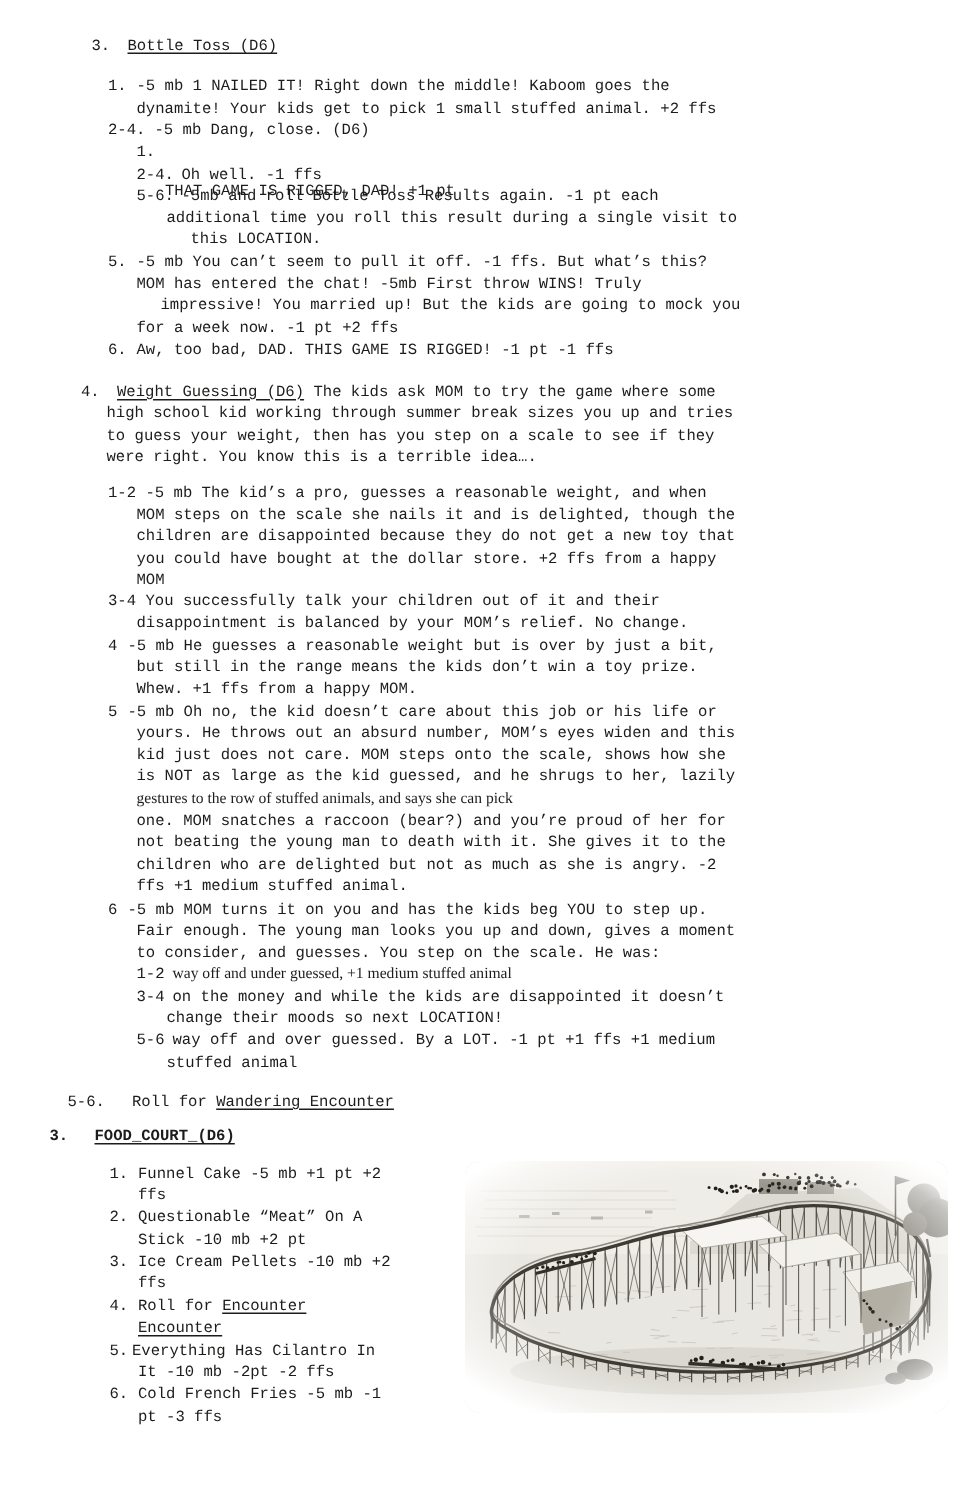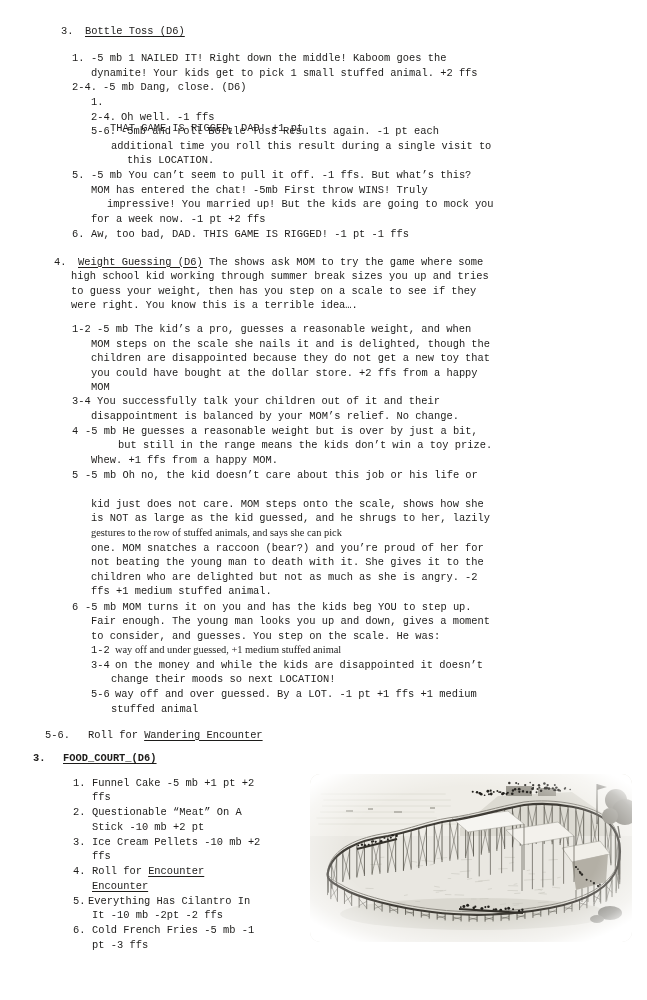--- a/index.html
+++ b/index.html
@@ -456,39 +456,40 @@
     <div class="ln" style="left: 111px; top: 138.6px;"><span>additional time you roll this result during a single visit to</span></div>
     <div class="ln" style="left: 111px; top: 153.2px; margin-left: 16px;"><span>this LOCATION.</span></div>
     <span class="mk" style="left: 72px; top: 168px;">5.</span>
     <div class="ln" style="left: 91px; top: 168px;"><span>-5 mb You can’t seem to pull it off. -1 ffs. But what’s this?</span></div>
     <div class="ln" style="left: 91px; top: 182.6px;"><span>MOM has entered the chat! -5mb First throw WINS! Truly</span></div>
     <div class="ln" style="left: 91px; top: 197.2px; margin-left: 16px;"><span>impressive! You married up! But the kids are going to mock you</span></div>
     <div class="ln" style="left: 91px; top: 211.8px;"><span>for a week now. -1 pt +2 ffs</span></div>
     <span class="mk" style="left: 72px; top: 227px;">6.</span>
     <div class="ln" style="left: 91px; top: 227px;"><span>Aw, too bad, DAD. THIS GAME IS RIGGED! -1 pt -1 ffs</span></div>
     <span class="mk" style="left: 54px; top: 254.5px;">4.</span>
-    <div class="ln" style="left: 78px; top: 254.5px;"><span class="u">Weight Guessing (D6)</span><span> The shows ask MOM to try the game where some</span></div>
+    <div class="ln" style="left: 78px; top: 254.5px;"><span class="u">Weight Guessing (D6)</span><span> The kids ask MOM to try the game where some</span></div>
     <div class="ln" style="left: 71px; top: 269.1px;"><span>high school kid working through summer break sizes you up and tries</span></div>
     <div class="ln" style="left: 71px; top: 283.7px;"><span>to guess your weight, then has you step on a scale to see if they</span></div>
     <div class="ln" style="left: 71px; top: 298.3px;"><span>were right. You know this is a terrible idea….</span></div>
     <span class="mk" style="left: 72px; top: 322px;">1-2</span>
     <div class="ln" style="left: 97px; top: 322px;"><span>-5 mb The kid’s a pro, guesses a reasonable weight, and when</span></div>
     <div class="ln" style="left: 91px; top: 336.6px;"><span>MOM steps on the scale she nails it and is delighted, though the</span></div>
     <div class="ln" style="left: 91px; top: 351.2px;"><span>children are disappointed because they do not get a new toy that</span></div>
     <div class="ln" style="left: 91px; top: 365.8px;"><span>you could have bought at the dollar store. +2 ffs from a happy</span></div>
     <div class="ln" style="left: 91px; top: 380.4px;"><span>MOM</span></div>
     <span class="mk" style="left: 72px; top: 394px;">3-4</span>
     <div class="ln" style="left: 97px; top: 394px;"><span>You successfully talk your children out of it and their</span></div>
     <div class="ln" style="left: 91px; top: 408.6px;"><span>disappointment is balanced by your MOM’s relief. No change.</span></div>
     <span class="mk" style="left: 72px; top: 423.5px;">4</span>
     <div class="ln" style="left: 85px; top: 423.5px;"><span>-5 mb He guesses a reasonable weight but is over by just a bit,</span></div>
-    <div class="ln" style="left: 91px; top: 438.1px; margin-left: 27px;"><span>but still in the range means the kids don’t win a toy prize.</span></div>
+    <div class="ln" style="left: 91px; top: 438.1px;"><span>but still in the range means the kids don’t win a toy prize.</span></div>
     <div class="ln" style="left: 91px; top: 452.7px;"><span>Whew. +1 ffs from a happy MOM.</span></div>
     <span class="mk" style="left: 72px; top: 467.5px;">5</span>
     <div class="ln" style="left: 85px; top: 467.5px;"><span>-5 mb Oh no, the kid doesn’t care about this job or his life or</span></div>
+    <div class="ln" style="left: 91px; top: 482.1px;"><span>yours. He throws out an absurd number, MOM’s eyes widen and this</span></div>
     <div class="ln" style="left: 91px; top: 496.7px;"><span>kid just does not care. MOM steps onto the scale, shows how she</span></div>
     <div class="ln" style="left: 91px; top: 511.3px;"><span>is NOT as large as the kid guessed, and he shrugs to her, lazily</span></div>
     <div class="ln" style="left: 91px; top: 525.9px; font-family: Liberation Serif, serif;"><span>gestures to the row of stuffed animals, and says she can pick</span></div>
     <div class="ln" style="left: 91px; top: 540.5px;"><span>one. MOM snatches a raccoon (bear?) and you’re proud of her for</span></div>
     <div class="ln" style="left: 91px; top: 555.1px;"><span>not beating the young man to death with it. She gives it to the</span></div>
     <div class="ln" style="left: 91px; top: 569.7px;"><span>children who are delighted but not as much as she is angry. -2</span></div>
     <div class="ln" style="left: 91px; top: 584.3px;"><span>ffs +1 medium stuffed animal.</span></div>
     <span class="mk" style="left: 72px; top: 599.5px;">6</span>
     <div class="ln" style="left: 85px; top: 599.5px;"><span>-5 mb MOM turns it on you and has the kids beg YOU to step up.</span></div>
     <div class="ln" style="left: 91px; top: 614.1px;"><span>Fair enough. The young man looks you up and down, gives a moment</span></div>

